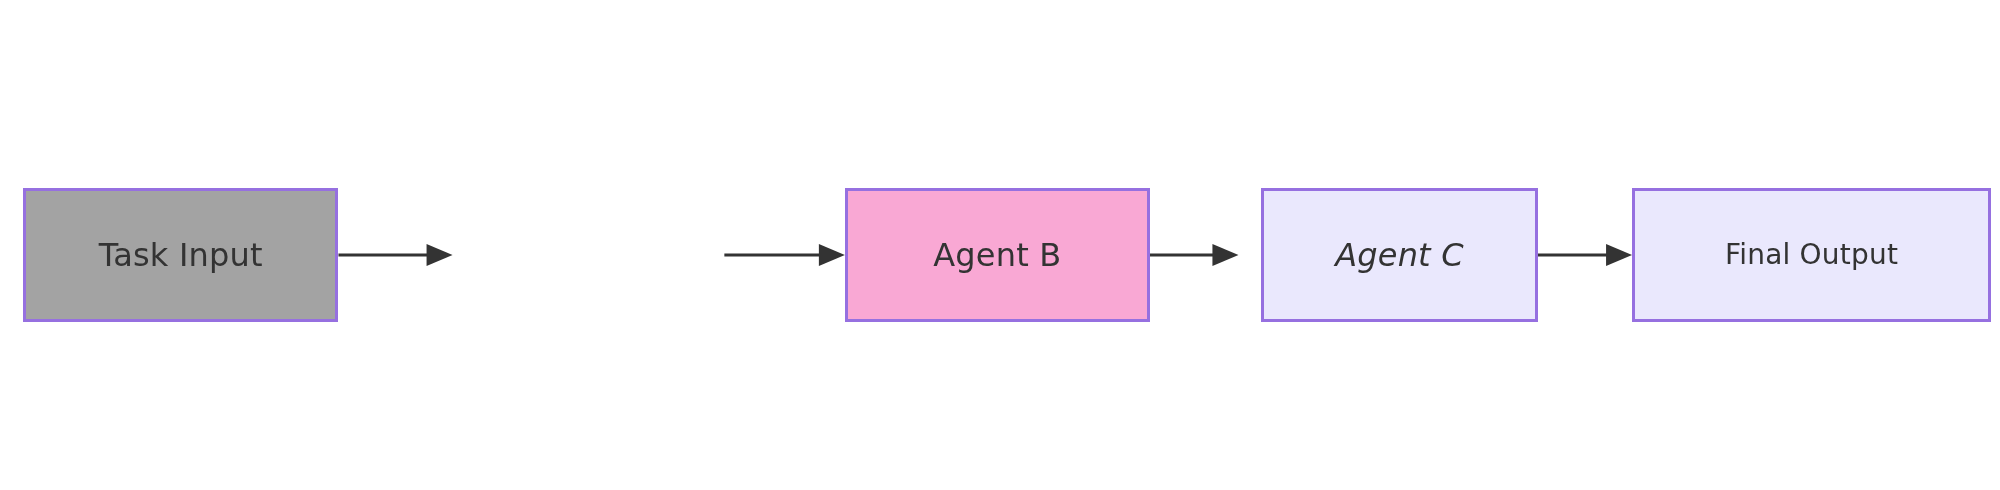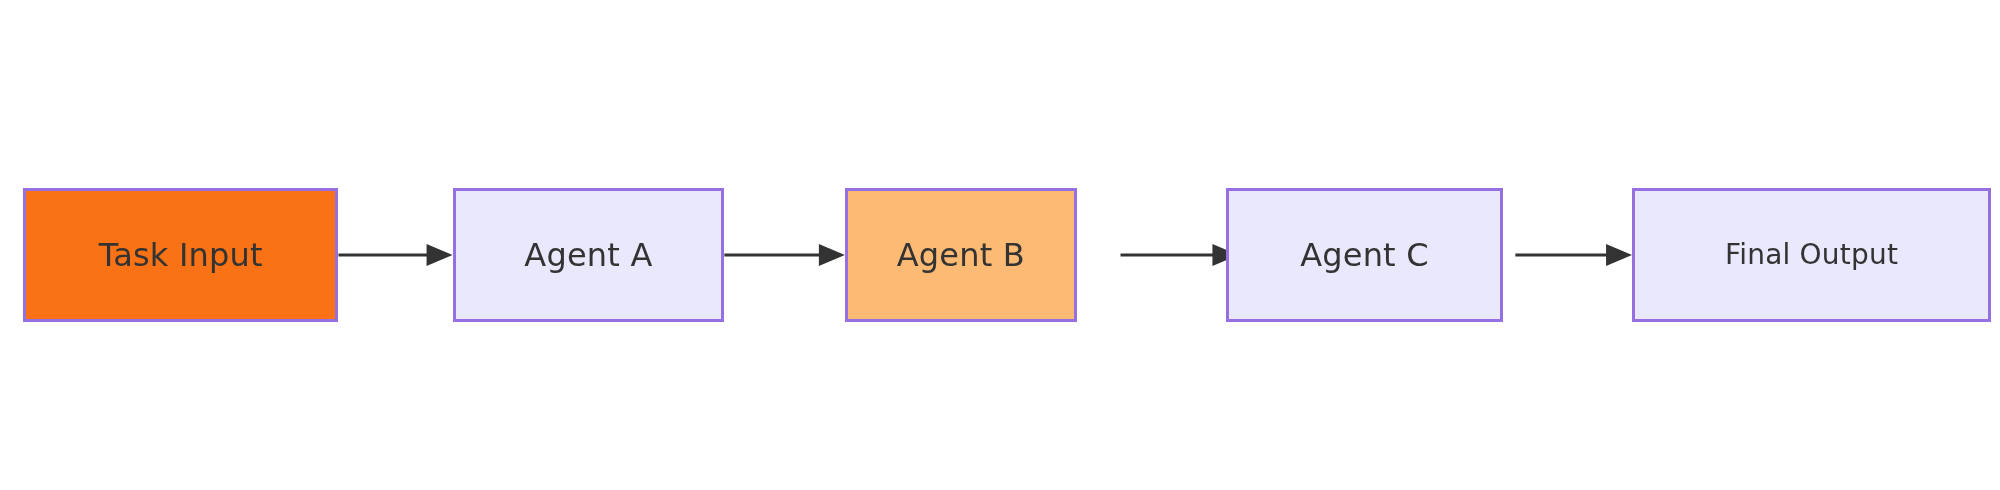--- a/index.html
+++ b/index.html
@@ -71,30 +71,27 @@
         <path class="edge-path" d="M 1120.5128205128206 255 L 1214.4615384615386 255" stroke="#333333" stroke-width="3"></path>
         <polygon class="edge-head" points="1212.4615384615386,244 1238.4615384615386,255 1212.4615384615386,266" fill="#333333"></polygon>
       </g>
       <g>
         <path class="edge-path" d="M 1515.3846153846155 255 L 1608.0512820512822 255" stroke="#333333" stroke-width="3"></path>
         <polygon class="edge-head" points="1606.0512820512822,244 1632.0512820512822,255 1606.0512820512822,266" fill="#333333"></polygon>
       </g>
     </svg>
 
   <div class="flow-layer" id="node-layer">
-      <div class="node" style="left: 23.0769px; top: 188px; width: 315.385px; height: 134px; background: #f97316; border-color: rgb(150, 112, 224); border-width: 3px;">
+      <div class="node" style="left: 23.0769px; top: 188px; width: 315.385px; height: 134px; background: #a3a3a3; border-color: rgb(150, 112, 224); border-width: 3px;">
         <span class="node-label" style="color: rgb(51, 51, 51); font-size: 32px;">Task Input</span>
       </div>
-      <div class="node" style="left: 452.564px; top: 188px; width: 271.795px; height: 134px; background: rgb(234, 232, 253); border-color: rgb(150, 112, 224); border-width: 3px;">
-        <span class="node-label" style="color: rgb(51, 51, 51); font-size: 32px;">Agent A</span>
-      </div>
-      <div class="node" style="left: 844.872px; top: 188px; width: 232px; height: 134px; background: #fdba74; border-color: rgb(150, 112, 224); border-width: 3px;">
+      <div class="node" style="left: 844.872px; top: 188px; width: 305px; height: 134px; background: #f9a8d4; border-color: rgb(150, 112, 224); border-width: 3px;">
         <span class="node-label" style="color: rgb(51, 51, 51); font-size: 32px;">Agent B</span>
       </div>
-      <div class="node" style="left: 1226px; top: 188px; width: 276.923px; height: 134px; background: rgb(234, 232, 253); border-color: rgb(150, 112, 224); border-width: 3px;">
+      <div class="node" style="left: 1261px; top: 188px; width: 276.923px; height: 134px; background: rgb(234, 232, 253); border-color: rgb(150, 112, 224); border-width: 3px; font-style: italic;">
         <span class="node-label" style="color: rgb(51, 51, 51); font-size: 32px;">Agent C</span>
       </div>
       <div class="node" style="left: 1632.05px; top: 188px; width: 358.974px; height: 134px; background: rgb(234, 232, 253); border-color: rgb(150, 112, 224); border-width: 3px;">
         <span class="node-label" style="color: rgb(51, 51, 51); font-size: 28px;">Final Output</span>
       </div>
     </div>
 
 </div>
 
 </body></html>

